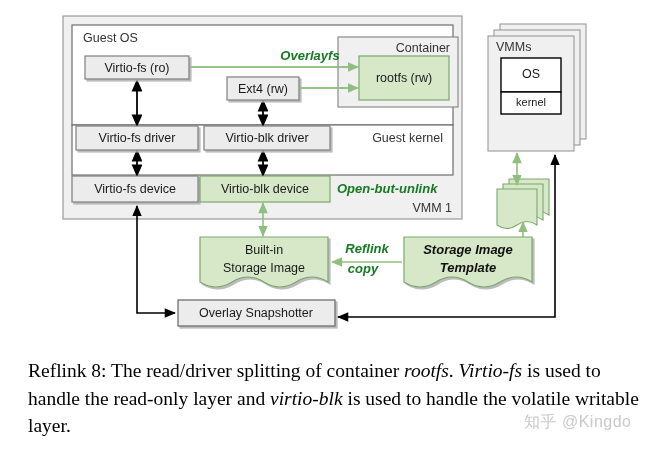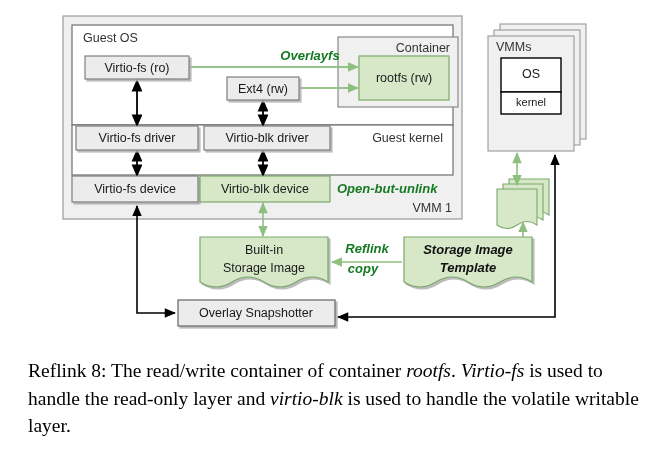--- a/index.html
+++ b/index.html
@@ -226,17 +226,18 @@
       <rect x="178" y="300" width="157" height="26" fill="#ececec" stroke="#6f6f6f" stroke-width="1.3" filter="url(#softshadow)"></rect>
       <text class="boxlabel" x="256" y="313.5" text-anchor="middle">Overlay Snapshotter</text>
     </g>
 
     <path d="M175,313 H137 V206" fill="none" stroke="#000000" stroke-width="1.6" marker-start="url(#arrowBlackStart)" marker-end="url(#arrowBlack)"></path>
 
     <path d="M338,317 H555 V155" fill="none" stroke="#000000" stroke-width="1.6" marker-start="url(#arrowBlackStart)" marker-end="url(#arrowBlack)"></path>
   </svg>
 
   <div class="caption">
-    <span>Reflink 8:</span><span> The read/write container of container </span><i>rootfs</i><span>. </span><i>Virtio-fs</i><span> is used to handle the read-only layer and </span><i>virtio-blk</i><span> is used to handle the volatile writable layer.</span>
+    <span>Reflink 8:</span><span> The read/driver splitting of container </span><i>rootfs</i><span>. </span><i>Virtio-fs</i><span> is used to handle the read-only layer and </span><i>virtio-blk</i><span> is used to handle the volatile writable layer.</span>
   </div>
 
+  <div class="watermark">知乎 @Kingdo</div>
 
 </div>
 
 </body></html>

